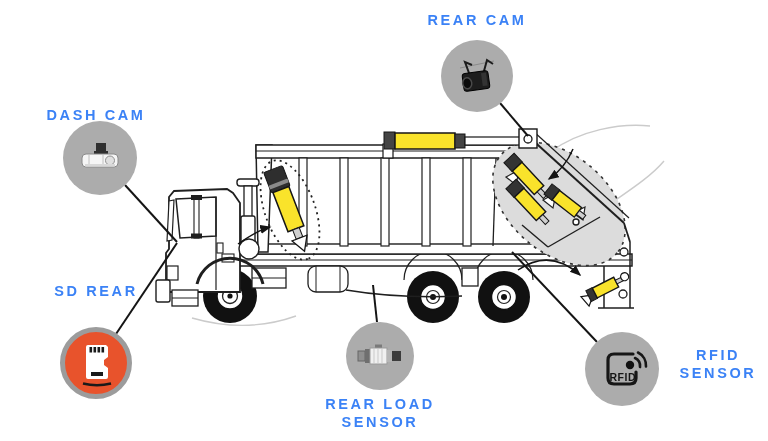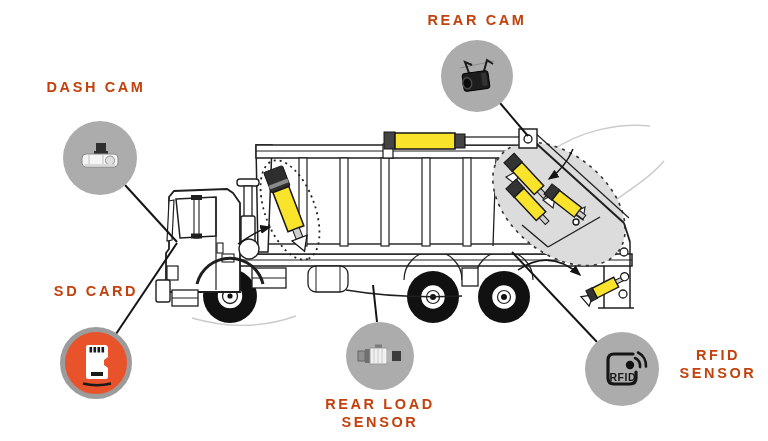--- a/index.html
+++ b/index.html
@@ -9,21 +9,21 @@
   }
   #stage svg{display:block;}
   .truck-svg{position:absolute;left:0;top:0;z-index:1;}
   .callout-circle{
     position:absolute;border-radius:50%;z-index:3;
     display:flex;align-items:center;justify-content:center;
   }
   .gray-circle{background:#ACACAC;}
   .orange-circle{background:#E8532C;border:5px solid #9C9C9C;}
   .label{
-    position:absolute;z-index:4;color:#c2410c;font-weight:bold;
+    position:absolute;z-index:4;color:#3b82f6;font-weight:bold;
     font-size:14.5px;letter-spacing:2.6px;text-align:center;
     line-height:18px;white-space:nowrap;
   }
   .label span{display:block;}
 </style>
 </head>
 <body>
 
 <div id="stage">
 
@@ -254,26 +254,26 @@
   <div class="callout-circle gray-circle" style="left:585px;top:332px;width:74px;height:74px;">
     <svg width="52" height="50" viewBox="0 0 52 50">
       <path d="M37,10 H18 Q12,10 12,16 V34 Q12,40 18,40 H34 Q40,40 40,34 V28" stroke="#161616" stroke-width="3.2" fill="none" stroke-linecap="round"></path>
       <text x="13.5" y="37" font-size="10.5" font-weight="bold" fill="#161616" font-family="Liberation Sans, sans-serif" letter-spacing="0.5">RFID</text>
       <circle cx="34" cy="21" r="4.2" fill="#111"></circle>
       <path d="M39,14 a9,9 0 0 1 5,9" stroke="#161616" stroke-width="2.6" fill="none" stroke-linecap="round"></path>
       <path d="M42,8.5 a14.5,14.5 0 0 1 8,14" stroke="#161616" stroke-width="2.6" fill="none" stroke-linecap="round"></path>
     </svg>
   </div>
 
-  <div class="label" style="left:16px;top:78px;width:160px;">DASH CAM</div>
+  <div class="label" style="left:16px;top:106px;width:160px;">DASH CAM</div>
 
   <div class="label" style="left:397px;top:11px;width:160px;">REAR CAM</div>
 
   <div class="label" style="left:12px;top:282px;width:168px;">
-    <span>SD CARD</span>
+    <span>SD REAR</span>
   </div>
 
   <div class="label" style="left:296px;top:395px;width:168px;">
     <span>REAR LOAD</span>
     <span>SENSOR</span>
   </div>
 
   <div class="label" style="left:653px;top:346px;width:130px;">
     <span>RFID</span>
     <span>SENSOR</span>

